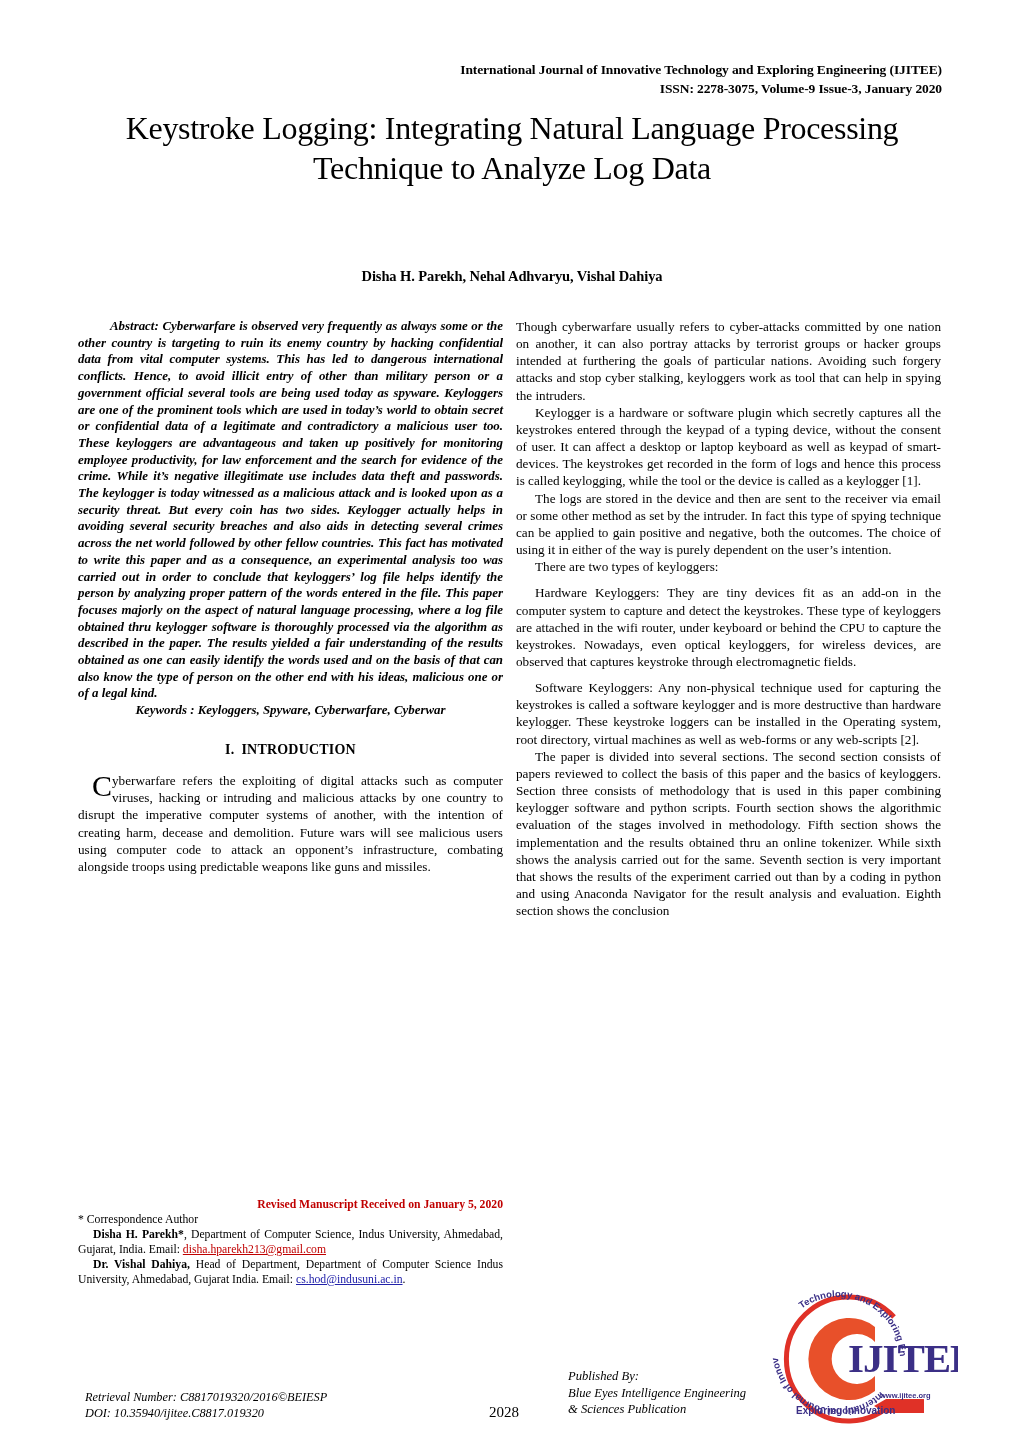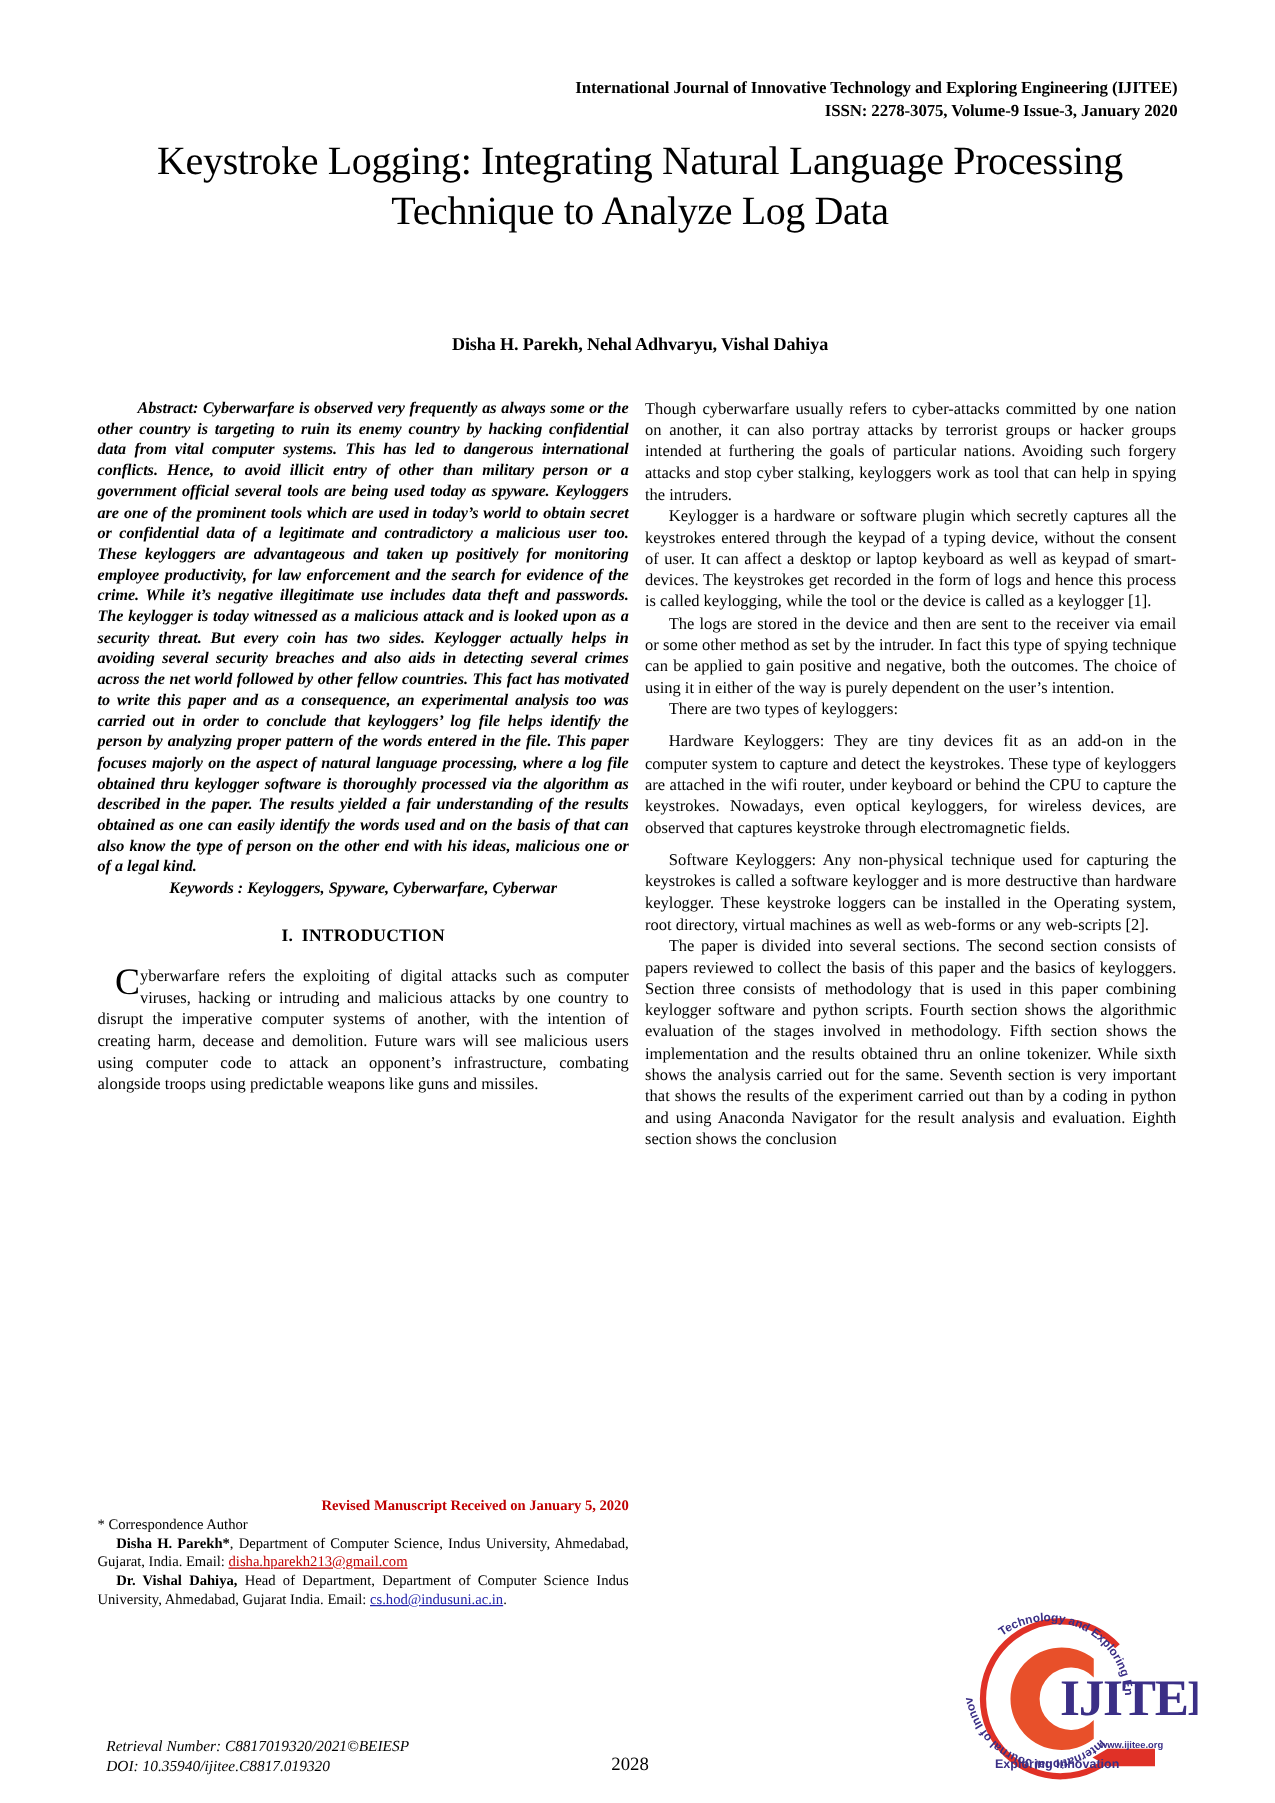--- a/index.html
+++ b/index.html
@@ -230,26 +230,31 @@
   </div>
 
   <div class="footnote">
     <span class="fn-rev">Revised Manuscript Received on January 5, 2020</span>
     <span class="fn-corr">* Correspondence Author</span>
     <p><b>Disha H. Parekh*</b><span>, Department of Computer Science, Indus University, Ahmedabad, Gujarat, India. Email: </span><a class="mail" href="#">disha.hparekh213@gmail.com</a></p>
     <p><b>Dr. Vishal Dahiya,</b><span> Head of Department, Department of Computer Science Indus University, Ahmedabad, Gujarat India. Email: </span><a class="mail-blue" href="#">cs.hod@indusuni.ac.in</a>.</p>
   </div>
 
   <div class="retrieval">
-    <div>Retrieval Number: C8817019320/2021©BEIESP</div>
+    <div>Retrieval Number: C8817019320/2016©BEIESP</div>
     <div>DOI: 10.35940/ijitee.C8817.019320</div>
   </div>
 
   <div class="pagenum">2028</div>
 
+  <div class="published">
+    <div>Published By:</div>
+    <div>Blue Eyes Intelligence Engineering</div>
+    <div>&amp; Sciences Publication</div>
+  </div>
 
   <div class="logo-wrap">
     <svg class="logo-svg" width="196" height="148" viewBox="0 0 196 148" xmlns="http://www.w3.org/2000/svg">
       <defs>
         <path id="arcTop" d="M 14 76 A 62 62 0 0 1 138 76" fill="none"></path>
         <path id="arcBot" d="M 136 76 A 61 61 0 0 1 16 76" fill="none"></path>
       </defs>
 
       <path d="M 132 34 A 62 62 0 1 0 132 118" fill="none" stroke="#e03127" stroke-width="5"></path>
 

